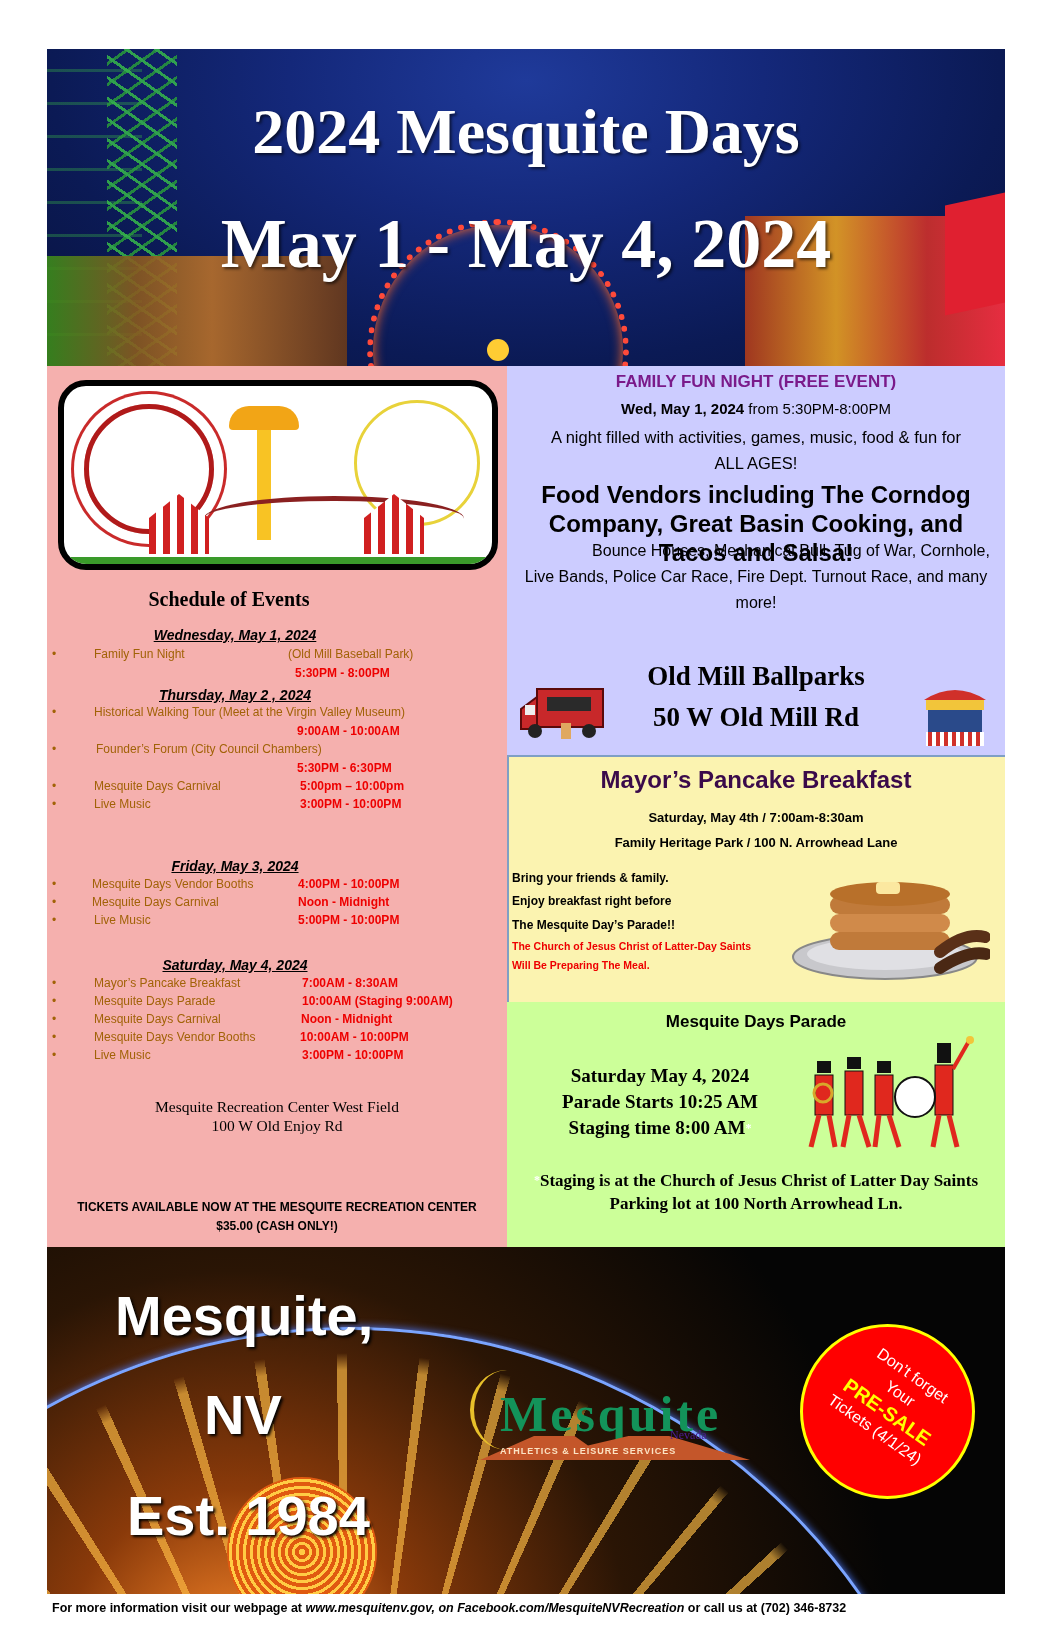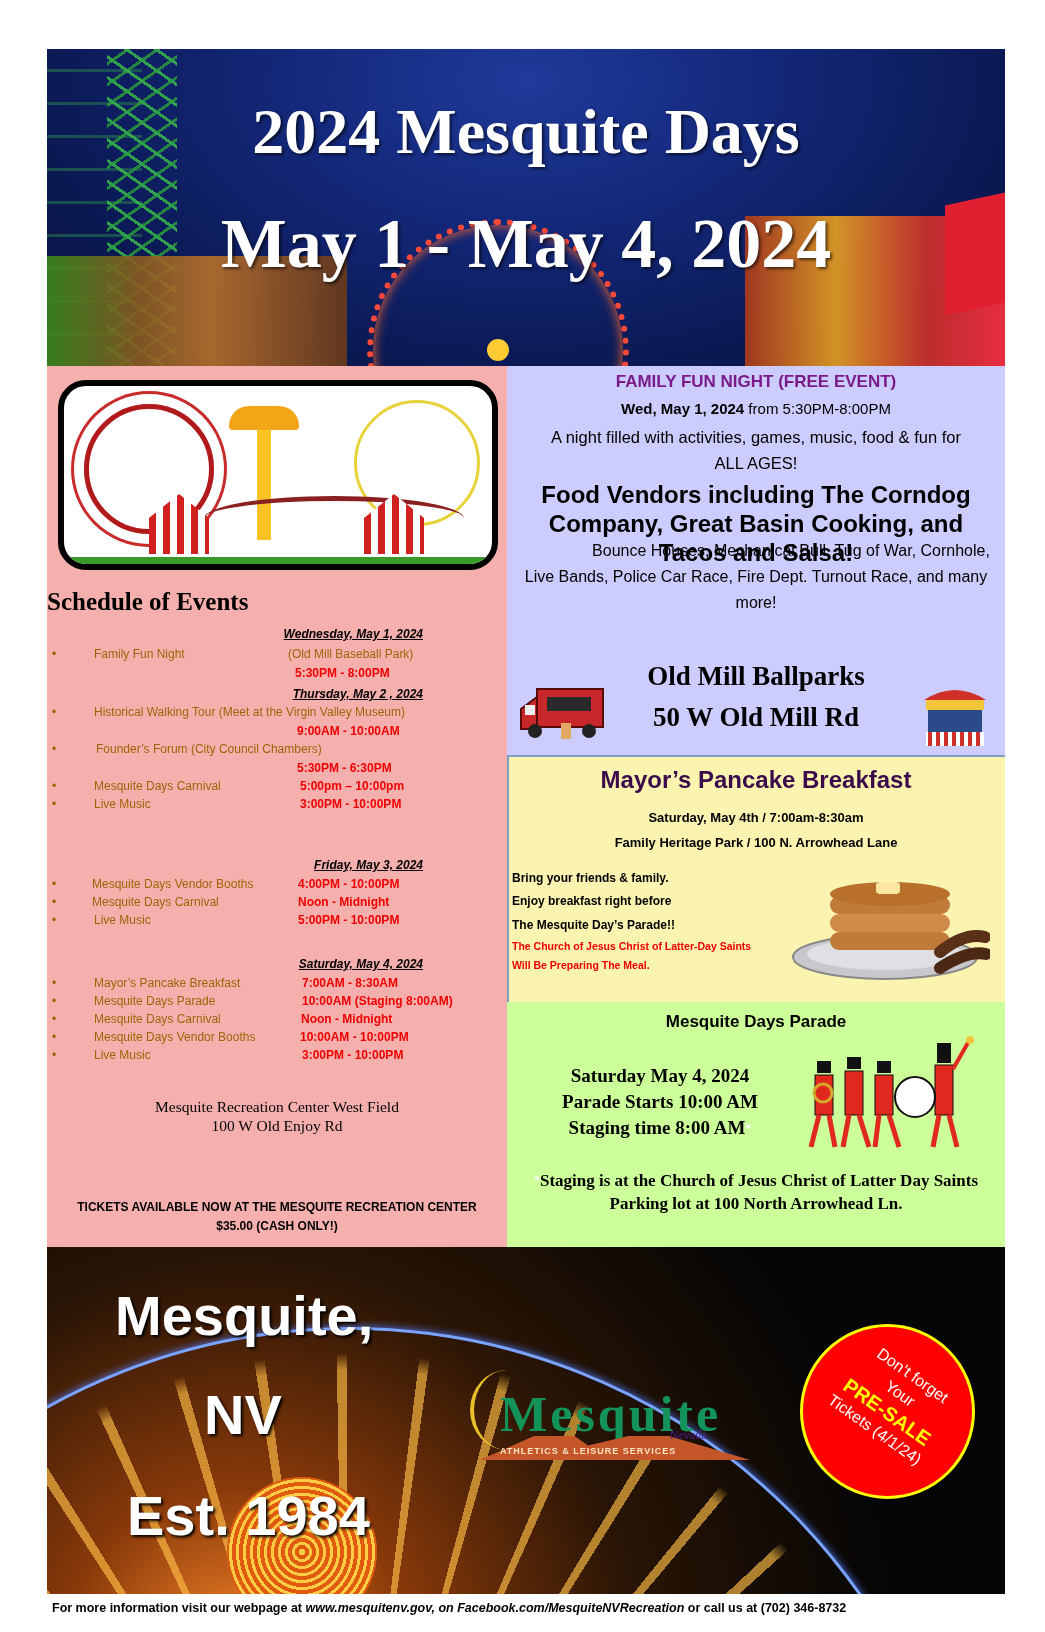--- a/index.html
+++ b/index.html
@@ -37,22 +37,22 @@
   .cv-wheel1{position:absolute;left:20px;top:18px;width:120px;height:120px;border-radius:50%;border:5px solid #b01a1a;box-shadow:0 0 0 10px #fff,0 0 0 13px #c92a2a;}
   .cv-tower{position:absolute;left:165px;top:20px;width:70px;height:24px;background:#f2a516;border-radius:30px 30px 6px 6px;}
   .cv-pole{position:absolute;left:193px;top:44px;width:14px;height:110px;background:#f8c324;}
   .cv-wheel2{position:absolute;left:290px;top:14px;width:120px;height:120px;border-radius:50%;border:3px solid #e8d23a;}
   .cv-tent{position:absolute;bottom:10px;width:60px;height:60px;
     background:repeating-linear-gradient(90deg,#d02020 0 7px,#fff 7px 14px);clip-path:polygon(50% 0,100% 40%,100% 100%,0 100%,0 40%);}
   .cv-coaster{position:absolute;left:140px;top:110px;width:260px;height:40px;border-top:5px solid #8a2020;border-radius:50%;}
   .cv-ground{position:absolute;left:0;bottom:0;width:100%;height:7px;background:#3a9a2a;}
 
   .serif{font-family:"Liberation Serif",serif;}
-  #sched-title{left:47px;top:588px;width:364px;text-align:left;font-size:25px;font-weight:bold;}
-  .day{position:absolute;left:47px;width:376px;text-align:right;font-size:12px;font-weight:bold;font-style:italic;text-decoration:underline;}
+  #sched-title{left:47px;top:588px;width:364px;text-align:center;font-size:20px;font-weight:bold;}
+  .day{position:absolute;left:47px;width:376px;text-align:center;font-size:14px;font-weight:bold;font-style:italic;text-decoration:underline;}
   .ev{position:absolute;left:52px;font-size:12px;color:#a16207;}
   .ev .b{display:inline-block;width:22px;}
   .tm{position:absolute;font-size:12px;font-weight:bold;color:#e00;}
   #carnival-note{left:47px;top:1097px;width:460px;text-align:center;font-size:15.5px;line-height:19px;}
   #tickets{left:47px;top:1198px;width:460px;text-align:center;font-size:12px;font-weight:bold;line-height:19px;}
 
   
   .rc{position:absolute;left:507px;width:498px;text-align:center;}
   #ffn-title{top:372px;font-size:17px;font-weight:bold;color:#7a1a8a;}
   #ffn-date{top:400px;font-size:15px;}
@@ -152,21 +152,21 @@
 <div class="tm" style="top:877px;left:298px">4:00PM - 10:00PM</div>
 <div class="ev" style="top:895px"><span class="b">•</span><span style="display:inline-block;width:18px"></span><span>Mesquite Days Carnival</span></div>
 <div class="tm" style="top:895px;left:298px">Noon - Midnight</div>
 <div class="ev" style="top:913px"><span class="b">•</span><span style="display:inline-block;width:20px"></span><span>Live Music</span></div>
 <div class="tm" style="top:913px;left:298px">5:00PM - 10:00PM</div>
 
 <div class="day" style="top:957px">Saturday, May 4, 2024</div>
 <div class="ev" style="top:976px"><span class="b">•</span><span style="display:inline-block;width:20px"></span><span>Mayor’s Pancake Breakfast</span></div>
 <div class="tm" style="top:976px;left:302px">7:00AM - 8:30AM</div>
 <div class="ev" style="top:994px"><span class="b">•</span><span style="display:inline-block;width:20px"></span><span>Mesquite Days Parade</span></div>
-<div class="tm" style="top:994px;left:302px">10:00AM (Staging 8:00AM)</div>
+<div class="tm" style="top:994px;left:302px">10:00AM (Staging 9:00AM)</div>
 <div class="ev" style="top:1012px"><span class="b">•</span><span style="display:inline-block;width:20px"></span><span>Mesquite Days Carnival</span></div>
 <div class="tm" style="top:1012px;left:301px">Noon - Midnight</div>
 <div class="ev" style="top:1030px"><span class="b">•</span><span style="display:inline-block;width:20px"></span><span>Mesquite Days Vendor Booths</span></div>
 <div class="tm" style="top:1030px;left:300px">10:00AM - 10:00PM</div>
 <div class="ev" style="top:1048px"><span class="b">•</span><span style="display:inline-block;width:20px"></span><span>Live Music</span></div>
 <div class="tm" style="top:1048px;left:302px">3:00PM - 10:00PM</div>
 
 <div id="carnival-note" class="abs serif">
   <div>Mesquite Recreation Center West Field</div>
   <div>100 W Old Enjoy Rd</div>
@@ -223,21 +223,21 @@
   <rect x="40" y="34" width="120" height="18" rx="9" fill="#c07a3a"></rect>
   <ellipse cx="100" cy="32" rx="60" ry="12" fill="#b8702a"></ellipse>
   <rect x="86" y="20" width="24" height="12" rx="4" fill="#fbe8a0"></rect>
   <path d="M150 90 Q175 70 195 75" stroke="#5a3018" stroke-width="12" fill="none" stroke-linecap="round"></path>
   <path d="M150 106 Q178 88 196 92" stroke="#4a2814" stroke-width="12" fill="none" stroke-linecap="round"></path>
 </svg>
 
 <div id="par-title" class="rc">Mesquite Days Parade</div>
 <div id="par-info" class="abs serif">
   <div>Saturday May 4, 2024</div>
-  <div>Parade Starts 10:00 AM</div>
+  <div>Parade Starts 10:25 AM</div>
   <div><span>Staging time 8:00 AM</span><span style="color:#fff;font-size:12px;vertical-align:top">*</span></div>
 </div>
 <svg id="band" class="abs" viewBox="0 0 170 120">
   <g fill="#e0281e" stroke="#111" stroke-width="1">
     <rect x="10" y="40" width="18" height="40"></rect>
       <rect x="40" y="36" width="18" height="44"></rect>
     <rect x="70" y="40" width="18" height="40"></rect>
       <rect x="130" y="30" width="18" height="50"></rect>
   </g>
   <g fill="#111">

